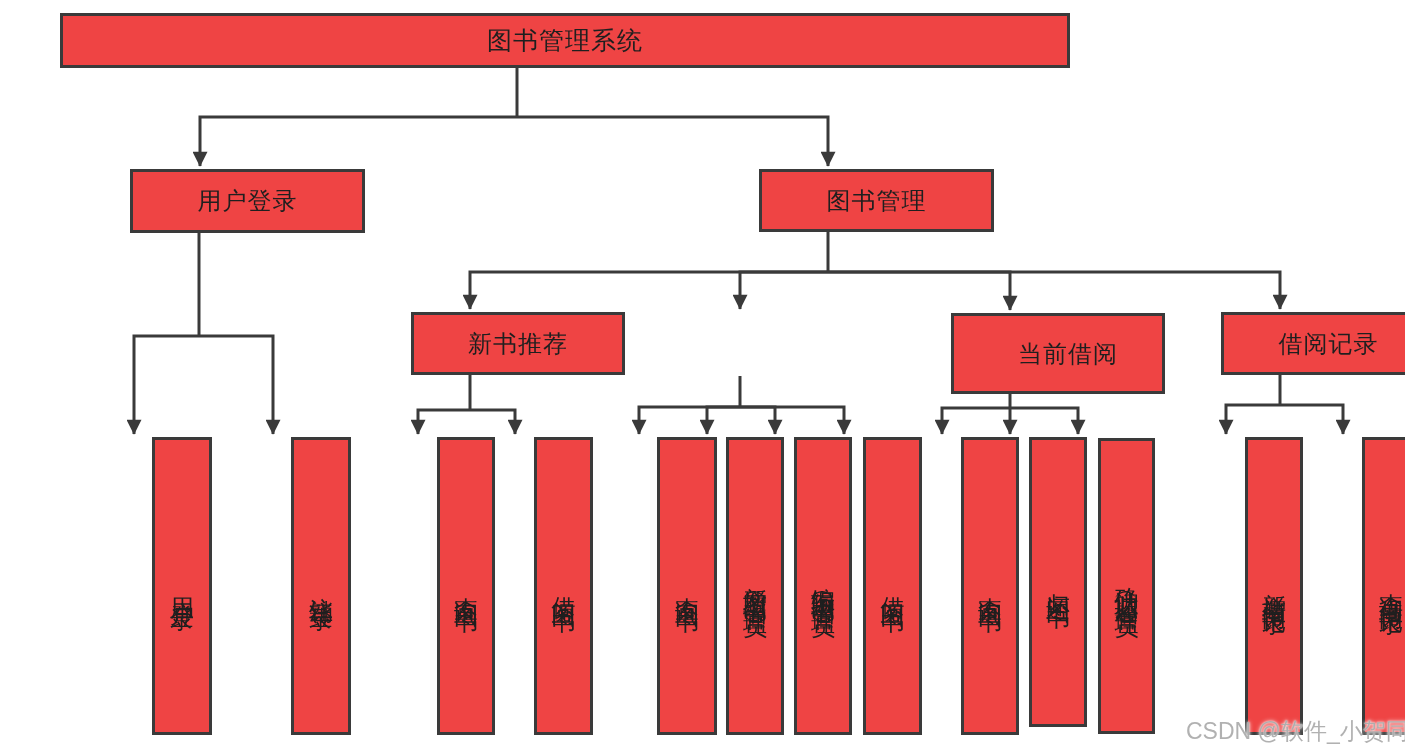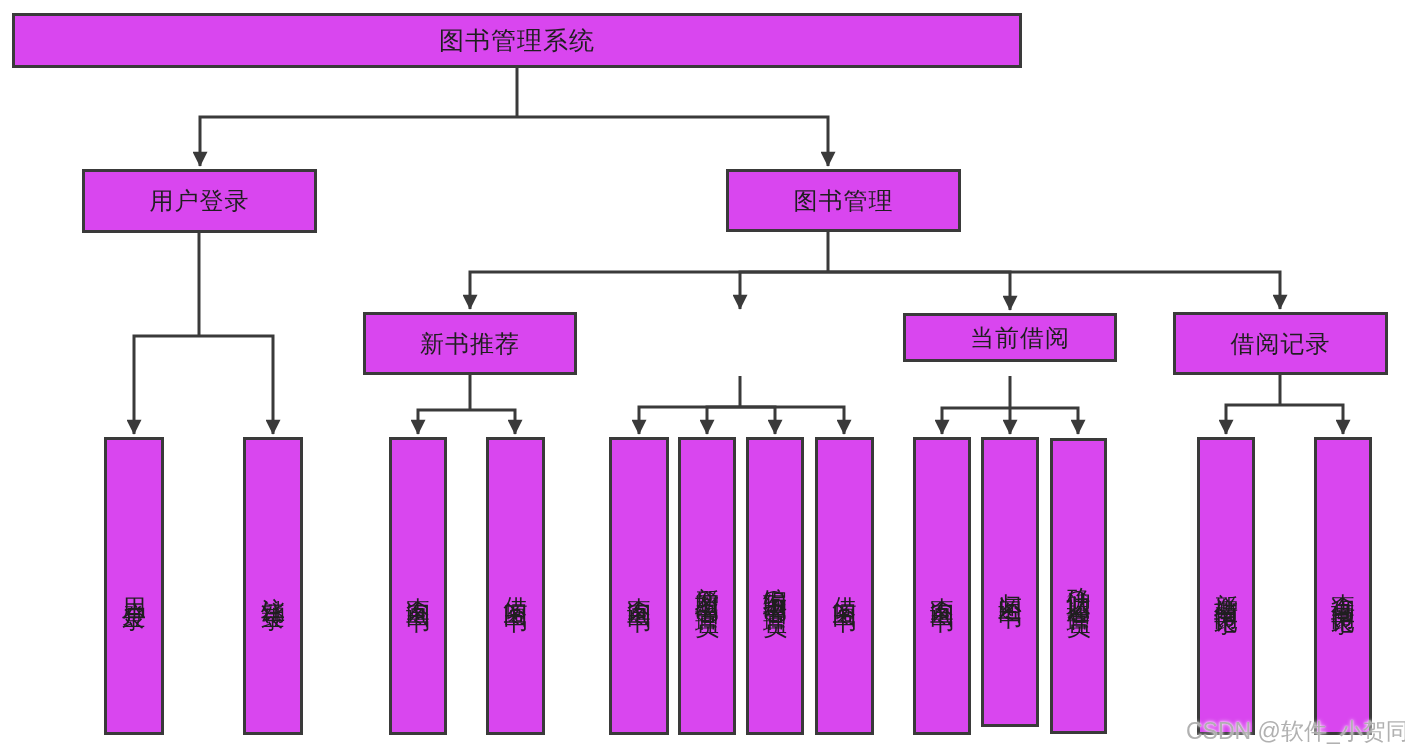--- a/index.html
+++ b/index.html
@@ -8,24 +8,25 @@
     width:1405px;height:747px;
     background:#ffffff;
     font-family:"Liberation Sans","DejaVu Sans",sans-serif;
     overflow:hidden;
   }
   .wires{position:absolute;left:0;top:0;z-index:0;}
   .node{
     position:absolute;
     box-sizing:border-box;
     border:3px solid #3a3a3a;
-    background:#d946ef;
+    background:#ef4444;
     color:#1f1f1f;
     display:flex;align-items:center;justify-content:center;
     z-index:1;
+    margin-left:48px;
   }
   .hbox{font-size:24px;letter-spacing:1px;}
   .root{font-size:25px;}
   .vbox{
     writing-mode:vertical-rl;
     font-size:24px;
     letter-spacing:4px;
     line-height:1;
     text-align:center;
   }
@@ -100,28 +101,28 @@
     </g>
   </svg>
 
   <div class="node hbox root" style="left:12px;top:13px;width:1010px;height:55px;">
     <span>图书管理系统</span>
   </div>
 
   <div class="node hbox" style="left:82px;top:169px;width:235px;height:64px;">
     <span>用户登录</span>
   </div>
-  <div class="node hbox" style="left:726px;top:169px;width:235px;height:63px;">
+  <div class="node hbox" style="left:711px;top:169px;width:235px;height:63px;">
     <span>图书管理</span>
   </div>
 
   <div class="node hbox" style="left:363px;top:312px;width:214px;height:63px;align-items:center;">
     <span>新书推荐</span>
   </div>
-  <div class="node hbox" style="left:903px;top:313px;width:214px;height:49px;padding-left:20px;">
+  <div class="node hbox" style="left:903px;top:313px;width:214px;height:81px;padding-left:20px;">
     <span>当前借阅</span>
   </div>
   <div class="node hbox" style="left:1173px;top:312px;width:215px;height:63px;justify-content:center;">
     <span>借阅记录</span>
   </div>
 
   <div class="node vbox" style="left:104px;top:437px;width:60px;height:298px;">
     <span>用户登录</span>
   </div>
   <div class="node vbox" style="left:243px;top:437px;width:60px;height:298px;">

